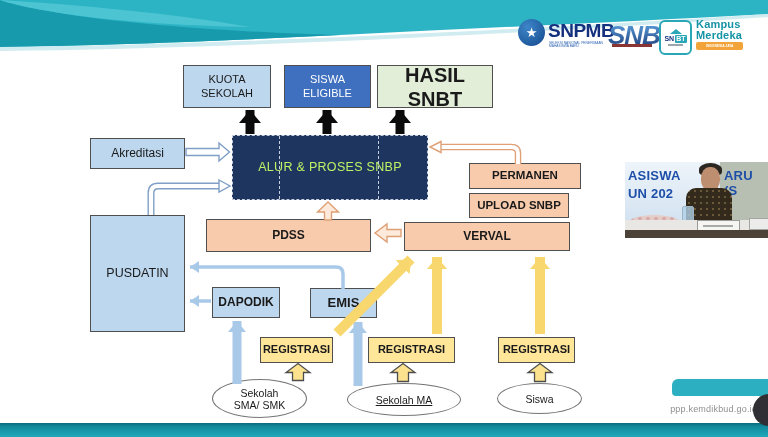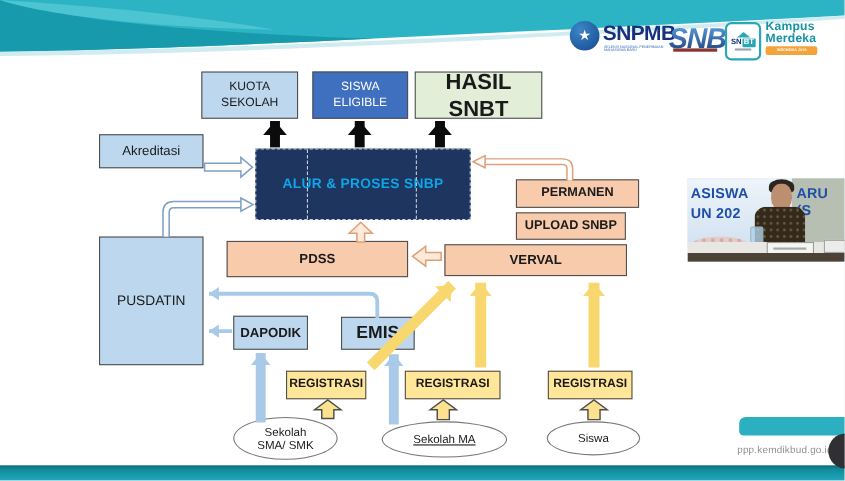--- a/index.html
+++ b/index.html
@@ -4,21 +4,21 @@
 <style>
   html,body{margin:0;padding:0;background:#e8e8e8;}
   .stage{position:relative;width:768px;height:437px;background:#ffffff;overflow:hidden;
          font-family:"Liberation Sans",sans-serif;color:#1a1a1a;}
   .abs{position:absolute;box-sizing:border-box;}
   .bx{position:absolute;box-sizing:border-box;display:flex;align-items:center;justify-content:center;
       text-align:center;border:1.2px solid #4f4f4f;white-space:pre-line;line-height:1.2;}
   .c-lblue{background:#bdd7ee;}
   .c-blue{background:#3f6fbf;color:#fff;}
   .c-green{background:#e3eed9;}
-  .c-navy{background:#1e3560;color:#0ea5e9;border:1.6px dashed #c7cedd;letter-spacing:.3px;font-weight:bold;}
+  .c-navy{background:#1e3560;color:#bef264;border:1.6px dashed #c7cedd;letter-spacing:.3px;}
   .c-peach{background:#f8cbad;font-weight:600;}
   .c-yellow{background:#ffe699;font-weight:700;}
   .ell{position:absolute;box-sizing:border-box;background:#fff;border:1.5px solid #767676;border-radius:50%;
        display:flex;align-items:center;justify-content:center;text-align:center;white-space:pre-line;
        font-size:10.5px;line-height:12px;}
   .divider{position:absolute;top:0;height:100%;border-left:1.5px dashed #c7cedd;}
   svg{display:block;}
   .arrowlayer{position:absolute;left:0;top:0;pointer-events:none;}
   
   .emblem{position:absolute;left:518px;top:19px;width:27px;height:27px;border-radius:50%;
@@ -103,36 +103,36 @@
       <span>INDONESIA JAYA</span>
     </div>
   </div>
 
   <div class="bx c-lblue" style="left:183px;top:65px;width:88px;height:43px;font-size:11px;">KUOTA
 SEKOLAH</div>
   <div class="bx c-blue" style="left:284px;top:65px;width:87px;height:43px;font-size:11px;">SISWA
 ELIGIBLE</div>
   <div class="bx c-green" style="left:377px;top:65px;width:116px;height:43px;font-size:20px;font-weight:600;">HASIL SNBT</div>
 
-  <div class="bx c-lblue" style="left:90px;top:122px;width:95px;height:31px;font-size:12px;">Akreditasi</div>
+  <div class="bx c-lblue" style="left:90px;top:138px;width:95px;height:31px;font-size:12px;">Akreditasi</div>
 
   <div class="bx c-navy" style="left:232px;top:135px;width:196px;height:65px;font-size:12.5px;">
     <div class="divider" style="left:46px;"></div>
     <div class="divider" style="left:145px;"></div>
     <span>ALUR &amp; PROSES SNBP</span>
   </div>
 
   <div class="bx c-peach" style="left:469px;top:163px;width:112px;height:26px;font-size:11.5px;">PERMANEN</div>
   <div class="bx c-peach" style="left:469px;top:193px;width:100px;height:25px;font-size:11.5px;">UPLOAD SNBP</div>
   <div class="bx c-peach" style="left:206px;top:219px;width:165px;height:33px;font-size:12px;">PDSS</div>
   <div class="bx c-peach" style="left:404px;top:222px;width:166px;height:29px;font-size:12px;">VERVAL</div>
 
   <div class="bx c-lblue" style="left:90px;top:215px;width:95px;height:117px;font-size:12.5px;">PUSDATIN</div>
   <div class="bx c-lblue" style="left:212px;top:287px;width:68px;height:31px;font-size:12px;font-weight:600;">DAPODIK</div>
-  <div class="bx c-lblue" style="left:310px;top:288px;width:67px;height:30px;font-size:16px;font-weight:600;">EMIS</div>
+  <div class="bx c-lblue" style="left:310px;top:288px;width:67px;height:30px;font-size:13px;font-weight:600;">EMIS</div>
 
   <div class="bx c-yellow" style="left:260px;top:337px;width:73px;height:26px;font-size:11px;">REGISTRASI</div>
   <div class="bx c-yellow" style="left:368px;top:337px;width:87px;height:26px;font-size:11px;">REGISTRASI</div>
   <div class="bx c-yellow" style="left:498px;top:337px;width:77px;height:26px;font-size:11px;">REGISTRASI</div>
 
   <div class="ell" style="left:212px;top:379px;width:95px;height:39px;">Sekolah
 SMA/ SMK</div>
   <div class="ell" style="left:347px;top:383px;width:114px;height:33px;text-decoration:underline;">Sekolah MA</div>
   <div class="ell" style="left:497px;top:383px;width:85px;height:31px;">Siswa</div>
 

